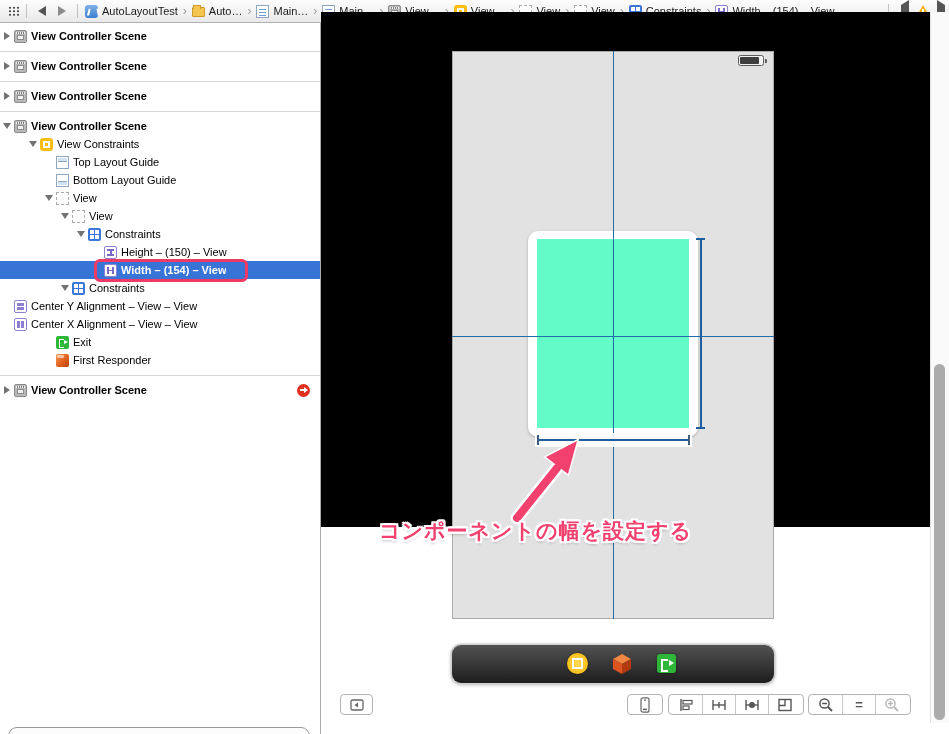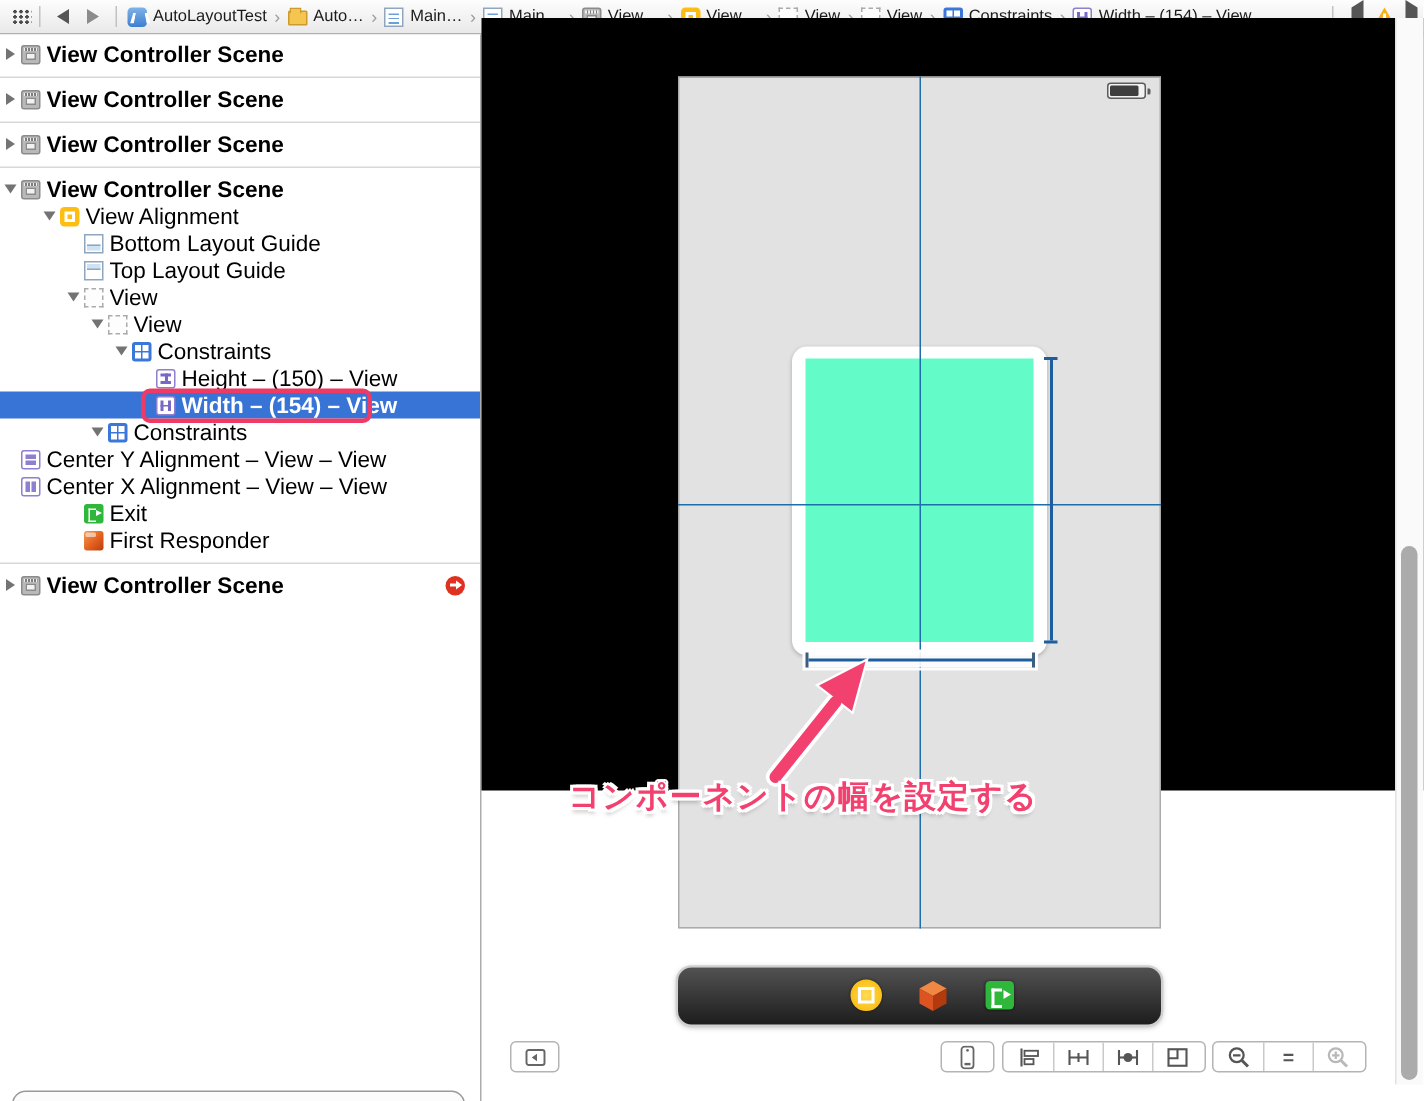--- a/index.html
+++ b/index.html
@@ -67,21 +67,21 @@
   .icn-fr::before { content:""; position:absolute; left:1px; top:1px; right:5px; height:3px;
     background:rgba(255,255,255,.55); border-radius:1px; }
   .icn-exit { background:#2FB73C; border-radius:2px; }
   .icn-exit::before { content:""; position:absolute; left:3px; top:3px; width:4px; height:7px;
     border:1.5px solid #fff; border-right:none; }
   .icn-exit::after { content:""; position:absolute; right:1px; top:4px; width:0; height:0;
     border-top:2.5px solid transparent; border-bottom:2.5px solid transparent; border-left:4px solid #fff; }
 
   
   .sidebar { position:absolute; left:0; top:23px; width:321px; height:711px; background:#fff;
-    border-right:1px solid #ababab; padding-top:4px; font-size:15px; color:#000; }
+    border-right:1px solid #ababab; padding-top:4px; font-size:11px; color:#000; }
   .row { height:18px; display:flex; align-items:center; padding-right:4px; }
   .row .tri { width:14px; flex:none; display:flex; justify-content:center; }
   .tri-e { width:0; height:0; border-left:4px solid transparent; border-right:4px solid transparent;
     border-top:6px solid #737373; }
   .tri-c { width:0; height:0; border-top:4px solid transparent; border-bottom:4px solid transparent;
     border-left:6px solid #737373; }
   .row .lbl { margin-left:4px; white-space:nowrap; overflow:hidden; }
   .row.scene .lbl { font-weight:bold; }
   .scene-sep { height:1px; background:#d8d8d8; margin:6px 0 5px 0; }
   .row.selected { background:#3874D6; color:#fff; }
@@ -253,31 +253,31 @@
         </span>
       <span class="icn icn-scene"></span>
       <span class="lbl">View Controller Scene</span>
     </div>
 
     <div class="row" style="padding-left:26px">
       <span class="tri">
           <span class="tri-e"></span>
         </span>
       <span class="icn icn-vc"></span>
-      <span class="lbl">View Alignment</span>
+      <span class="lbl">View Constraints</span>
+    </div>
+    <div class="row" style="padding-left:42px">
+      <span class="tri"></span>
+      <span class="icn icn-tlg"></span>
+      <span class="lbl">Top Layout Guide</span>
     </div>
     <div class="row" style="padding-left:42px">
       <span class="tri"></span>
       <span class="icn icn-blg"></span>
       <span class="lbl">Bottom Layout Guide</span>
-    </div>
-    <div class="row" style="padding-left:42px">
-      <span class="tri"></span>
-      <span class="icn icn-tlg"></span>
-      <span class="lbl">Top Layout Guide</span>
     </div>
     <div class="row" style="padding-left:42px">
       <span class="tri">
           <span class="tri-e"></span>
         </span>
       <span class="icn icn-view"></span>
       <span class="lbl">View</span>
     </div>
     <div class="row" style="padding-left:58px">
       <span class="tri">

